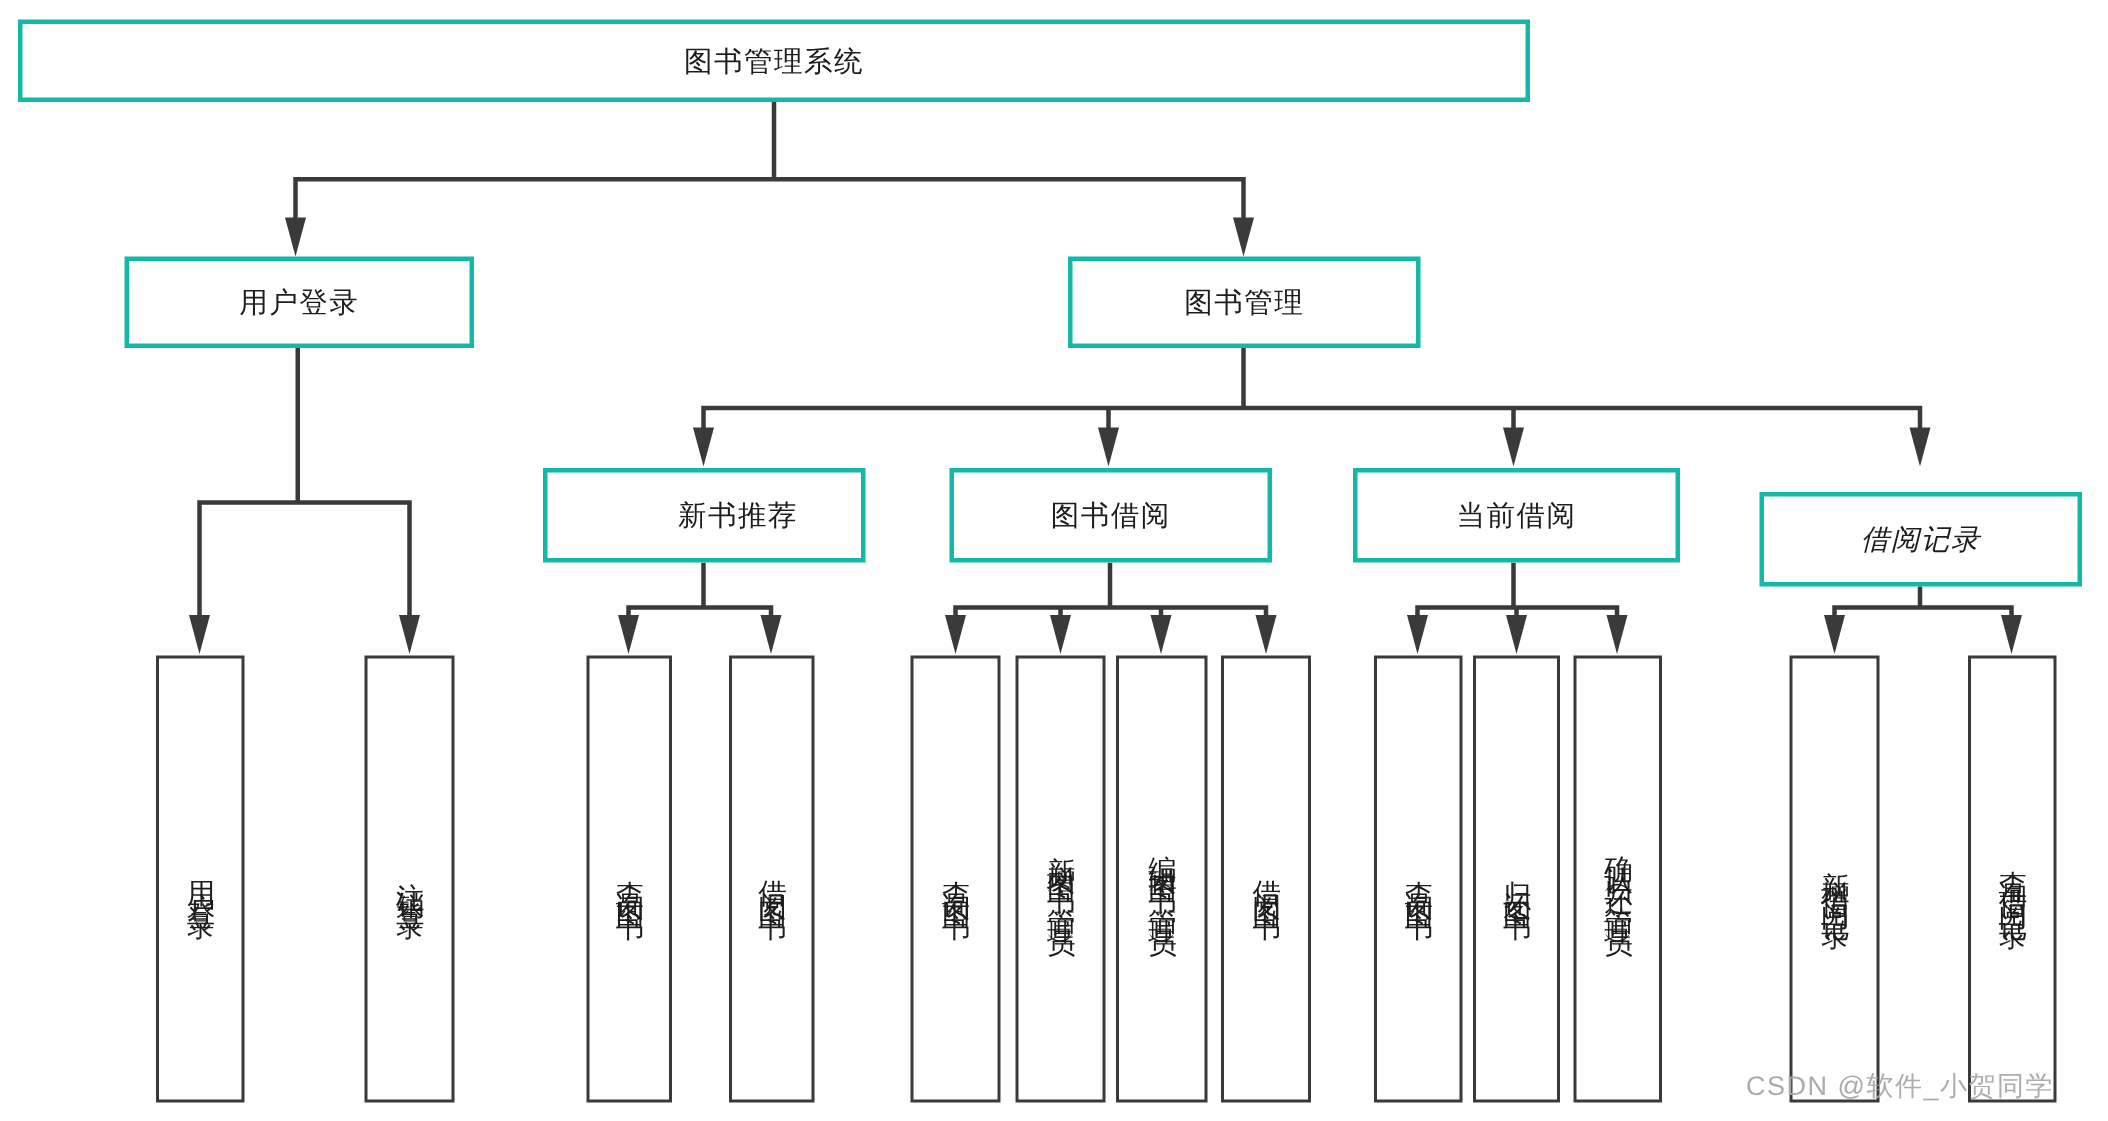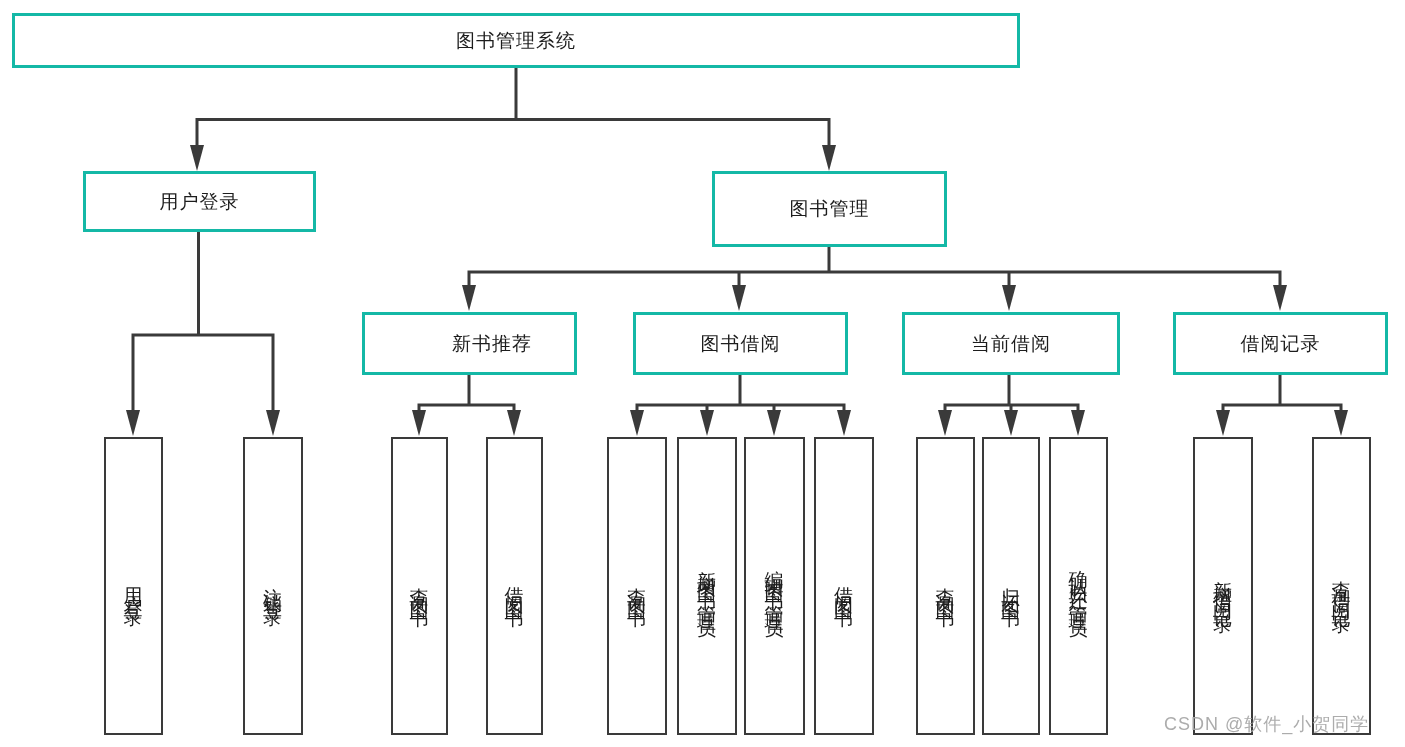--- a/index.html
+++ b/index.html
@@ -49,28 +49,28 @@
     writing-mode: vertical-rl;
     text-orientation: mixed;
     font-size: 19px;
     line-height: 1;
     letter-spacing: 7px;
     color: #1d1d1d;
     white-space: nowrap;
   }
   
   .b-user-login   { left: 83px;  top: 171px; width: 233px; height: 61px; }
-  .b-book-mgmt    { left: 712px; top: 171px; width: 235px; height: 76px; text-align: right; }
+  .b-book-mgmt    { left: 712px; top: 171px; width: 235px; height: 61px; text-align: right; }
   
   .b-root         { left: 12px;  top: 13px;  width: 1008px; height: 55px; }
   
   .b-recommend    { left: 362px;  top: 312px; width: 215px; height: 63px; padding-left: 45px; }
   .b-borrowing    { left: 633px;  top: 312px; width: 215px; height: 63px; }
   .b-current      { left: 902px;  top: 312px; width: 218px; height: 63px; }
-  .b-records      { left: 1173px; top: 312px; width: 215px; height: 63px; }
+  .b-records      { left: 1173px; top: 328px; width: 215px; height: 63px; font-style: italic; }
   
   .t-u1 { left: 104px;  top: 437px; width: 59px; height: 298px; }
   .t-u2 { left: 243px;  top: 437px; width: 60px; height: 298px; }
   .t-n1 { left: 391px;  top: 437px; width: 57px; height: 298px; }
   .t-n2 { left: 486px;  top: 437px; width: 57px; height: 298px; }
   .t-b1 { left: 607px;  top: 437px; width: 60px; height: 298px; }
   .t-b2 { left: 677px;  top: 437px; width: 60px; height: 298px; }
   .t-b3 { left: 744px;  top: 437px; width: 61px; height: 298px; }
   .t-b4 { left: 814px;  top: 437px; width: 60px; height: 298px; }
   .t-c1 { left: 916px;  top: 437px; width: 59px; height: 298px; }

